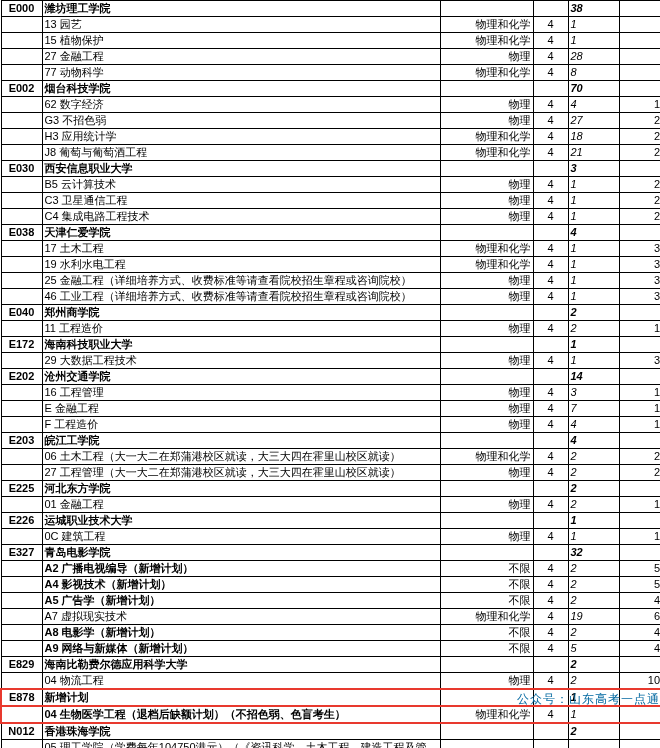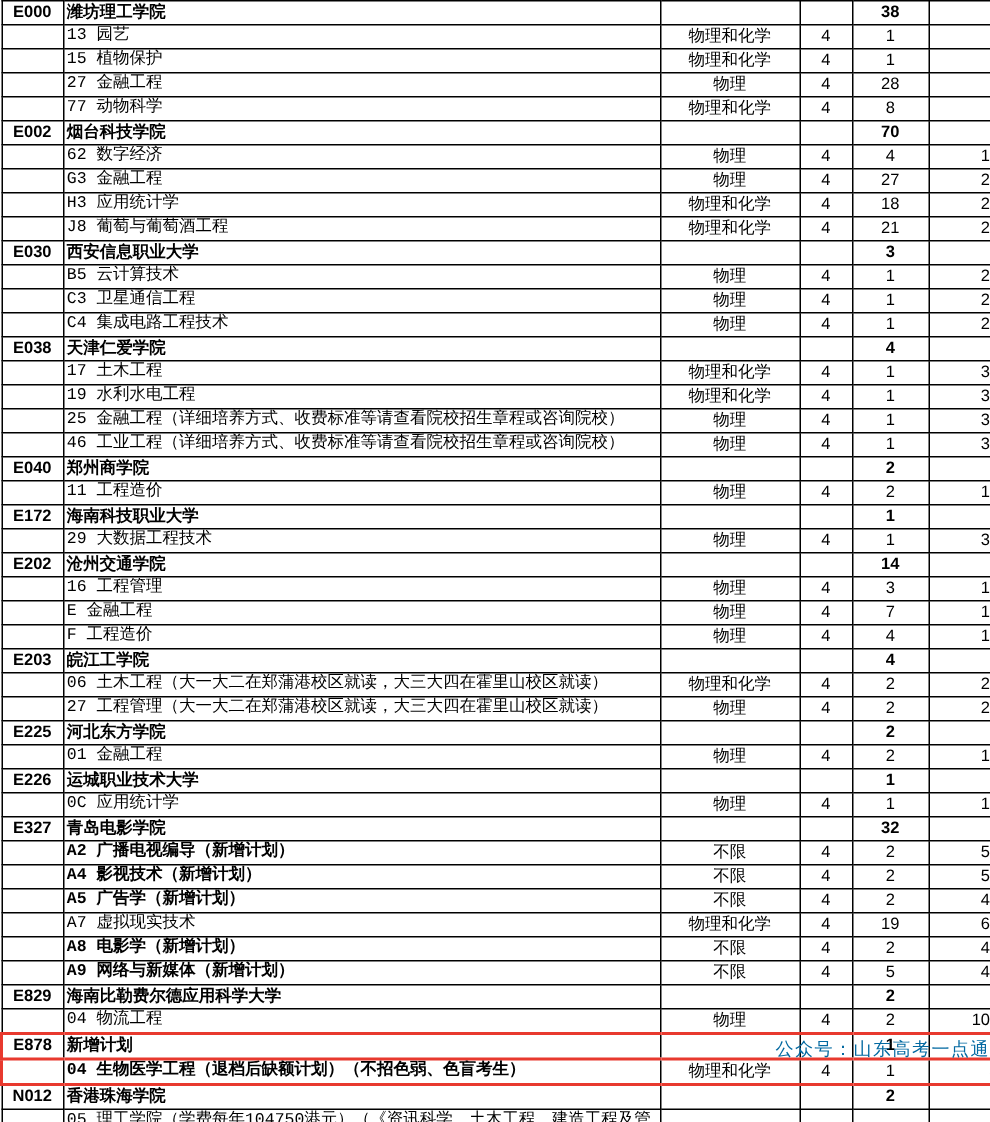--- a/index.html
+++ b/index.html
@@ -10,27 +10,27 @@
     border:1px solid #000;
     font-size:11px;
     line-height:13px;
     padding:1px 2px;
     vertical-align:middle;
     color:#000;
     overflow:hidden;
   }
   .c-code{width:36px;text-align:center;}
   .c-name{width:393px;text-align:left;}
-  .c-sub{width:88px;text-align:center;}
+  .c-sub{width:88px;text-align:right;}
   .c-year{width:30px;text-align:center;}
-  .c-num{width:46px;text-align:center;}
+  .c-num{width:46px;font-style:italic;}
   .c-fee{width:63px;text-align:right;padding-right:4px;}
   tr.school td{font-weight:bold;}
   tr.school .c-name{font-weight:bold;margin-top:16px;}
-  .indent{padding-left:10px;font-family:Liberation Mono, monospace;}
+  .indent{padding-left:10px;}
   .bold{font-weight:bold;margin-left:28px;}
   .multi{line-height:12.5px;font-size:10.5px;white-space:normal;}
   tr.highlight td{border-top:2px solid #e8392e;border-bottom:2px solid #e8392e;}
   tr.highlight td:first-child{border-left:2px solid #e8392e;}
   tr.highlight td:last-child{border-right:2px solid #e8392e;}
   .watermark{
     position:absolute;
     right:0;
     bottom:40px;
     font-size:12px;
@@ -96,21 +96,21 @@
       <tr>
         <td class="c-code"></td>
         <td class="c-name indent">62  数字经济</td>
         <td class="c-sub">物理</td>
         <td class="c-year">4</td>
         <td class="c-num">4</td>
         <td class="c-fee">19000</td>
       </tr>
       <tr>
         <td class="c-code"></td>
-        <td class="c-name indent">G3  金融工程</td>
+        <td class="c-name indent">G3  不招色弱</td>
         <td class="c-sub">物理</td>
         <td class="c-year">4</td>
         <td class="c-num">27</td>
         <td class="c-fee">22800</td>
       </tr>
       <tr>
         <td class="c-code"></td>
         <td class="c-name indent">H3  应用统计学</td>
         <td class="c-sub">物理和化学</td>
         <td class="c-year">4</td>
@@ -304,21 +304,21 @@
       <tr class="school">
         <td class="c-code">E226</td>
         <td class="c-name">运城职业技术大学</td>
         <td class="c-sub"></td>
         <td class="c-year"></td>
         <td class="c-num">1</td>
         <td class="c-fee"></td>
       </tr>
       <tr>
         <td class="c-code"></td>
-        <td class="c-name indent">0C  应用统计学</td>
+        <td class="c-name indent">0C  建筑工程</td>
         <td class="c-sub">物理</td>
         <td class="c-year">4</td>
         <td class="c-num">1</td>
         <td class="c-fee">16000</td>
       </tr>
       <tr class="school">
         <td class="c-code">E327</td>
         <td class="c-name">青岛电影学院</td>
         <td class="c-sub"></td>
         <td class="c-year"></td>

